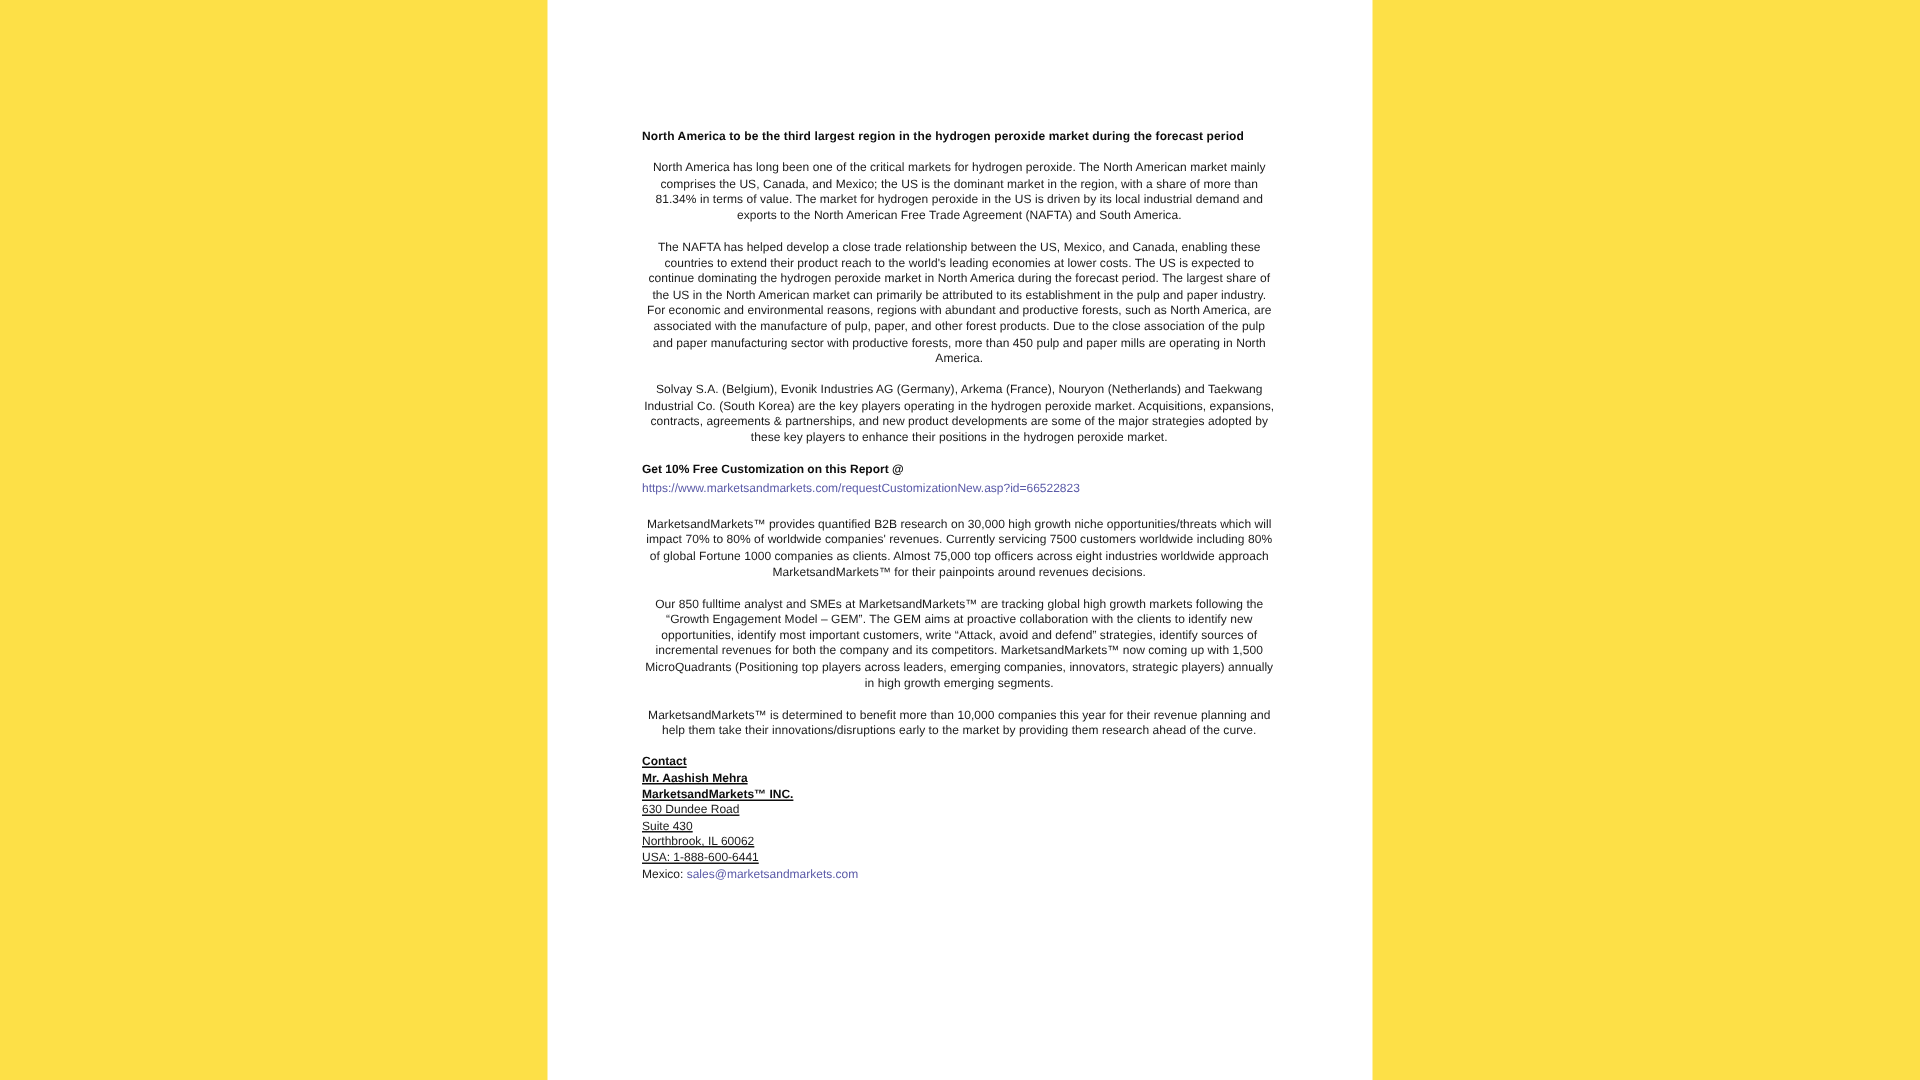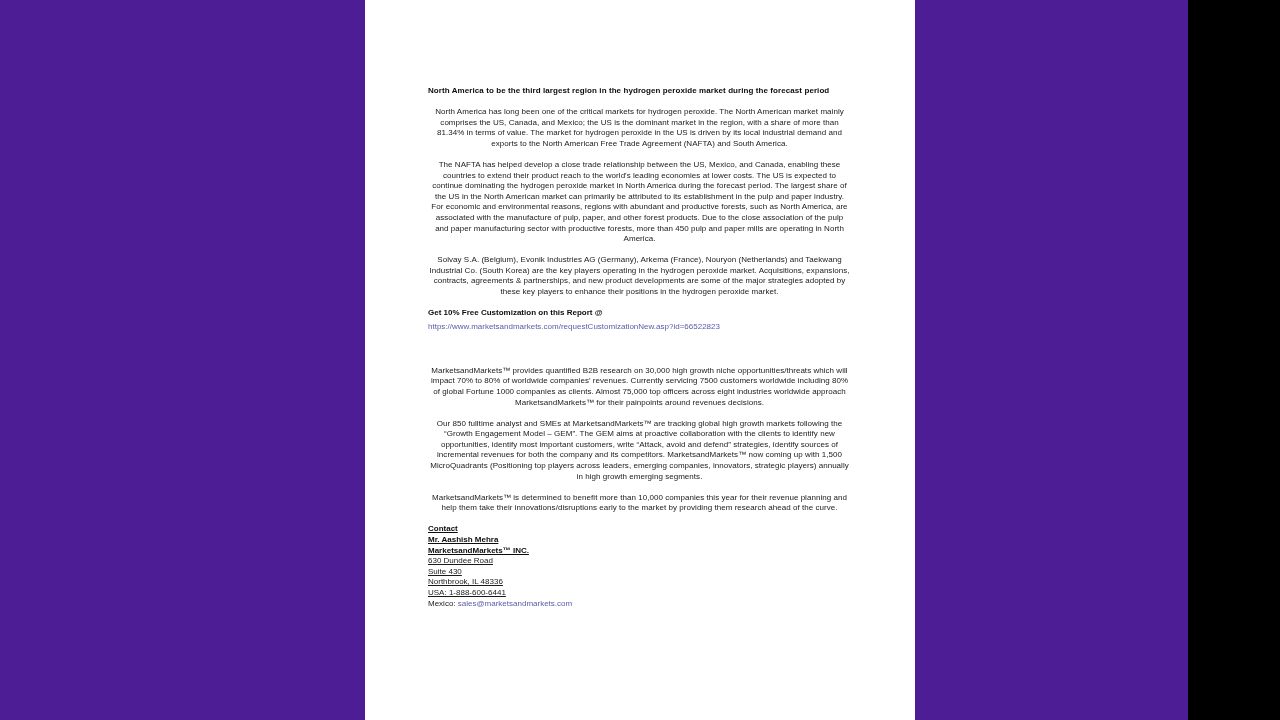--- a/index.html
+++ b/index.html
@@ -8,23 +8,23 @@
   }
   body {
     width: 1280px;
     height: 720px;
     background: #000000;
     font-family: "Liberation Sans", sans-serif;
     overflow: hidden;
   }
   .viewer {
     position: relative;
-    width: 1188px;
+    width: 1280px;
     height: 720px;
-    background: #4c1d95;
+    background: #fde047;
   }
   .page {
     position: absolute;
     left: 365px;
     top: 0;
     width: 550px;
     height: 720px;
     background: #ffffff;
     box-sizing: border-box;
   }
@@ -60,21 +60,21 @@
   }
   .link {
     font-size: 8px;
     color: #5b5ba8;
     line-height: 10.6px;
     text-decoration: none;
     word-break: break-all;
     display: inline;
   }
   .link-line {
-    margin: 0 0 23px 0;
+    margin: 0 0 3px 0;
     line-height: 10.6px;
   }
   .section-gap {
     height: 10.5px;
   }
   .contact-block {
     margin-top: 0;
   }
   .contact-line {
     font-size: 8px;
@@ -122,20 +122,20 @@
       <p class="para">Our 850 fulltime analyst and SMEs at MarketsandMarkets™ are tracking global high growth markets following the “Growth Engagement Model – GEM”. The GEM aims at proactive collaboration with the clients to identify new opportunities, identify most important customers, write “Attack, avoid and defend” strategies, identify sources of incremental revenues for both the company and its competitors. MarketsandMarkets™ now coming up with 1,500 MicroQuadrants (Positioning top players across leaders, emerging companies, innovators, strategic players) annually in high growth emerging segments.</p>
 
       <p class="para">MarketsandMarkets™ is determined to benefit more than 10,000 companies this year for their revenue planning and help them take their innovations/disruptions early to the market by providing them research ahead of the curve.</p>
 
       <div class="contact-block">
         <p class="contact-line bold">Contact</p>
         <p class="contact-line bold">Mr. Aashish Mehra</p>
         <p class="contact-line bold">MarketsandMarkets™ INC.</p>
         <p class="contact-line">630 Dundee Road</p>
         <p class="contact-line">Suite 430</p>
-        <p class="contact-line">Northbrook, IL 48336</p>
+        <p class="contact-line">Northbrook, IL 60062</p>
         <p class="contact-line">USA: 1-888-600-6441</p>
         <p class="email-row"><span class="email-label">Mexico:</span> <a class="link" href="#">sales@marketsandmarkets.com</a></p>
       </div>
 
     </div>
   </div>
 </div>
 
 </body></html>

